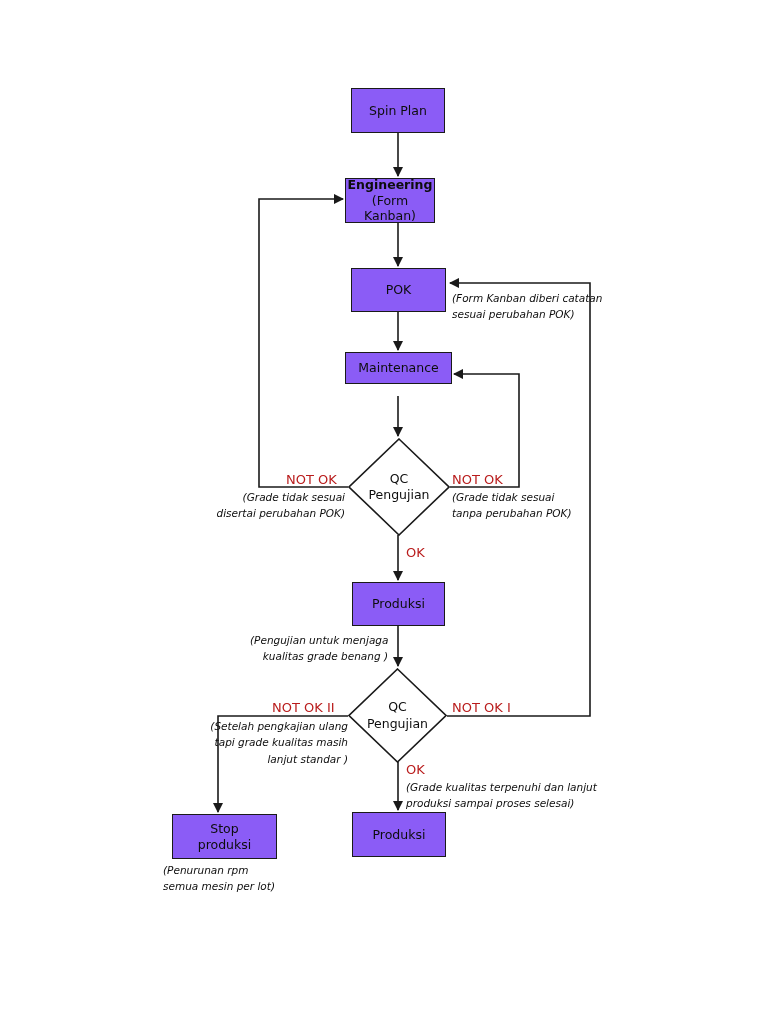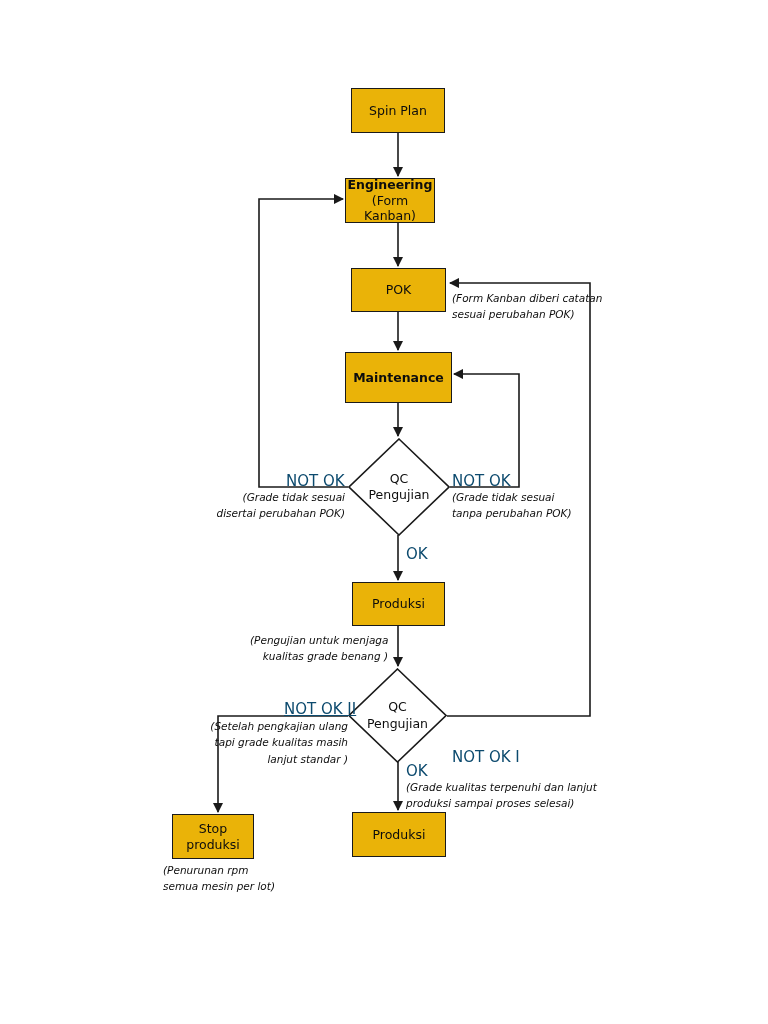--- a/index.html
+++ b/index.html
@@ -24,21 +24,21 @@
     left: 0;
     top: 0;
     width: 768px;
     height: 1024px;
     pointer-events: none;
   }
   .node {
     position: absolute;
     box-sizing: border-box;
     border: 1.4px solid #1a1a1a;
-    background: #eab308;
+    background: #8b5cf6;
     display: flex;
     flex-direction: column;
     align-items: center;
     justify-content: center;
     text-align: center;
     line-height: 1.25;
     font-size: 12.5px;
     color: #0d0d0d;
     z-index: 3;
   }
@@ -62,22 +62,22 @@
     justify-content: center;
     text-align: center;
     font-size: 12.5px;
     line-height: 1.3;
     color: #0d0d0d;
     z-index: 4;
   }
 
   .lbl {
     position: absolute;
-    font-size: 15px;
-    color: #0c4a6e;
+    font-size: 13px;
+    color: #b91c1c;
     white-space: nowrap;
     z-index: 5;
   }
   .note {
     position: absolute;
     font-size: 10.5px;
     line-height: 1.55;
     color: #0d0d0d;
     white-space: nowrap;
     z-index: 5;
@@ -128,21 +128,21 @@
 
   <div class="node bold-first" style="left:345px; top:178px; width:90px; height:45px;">
     <span class="l1">Engineering</span>
     <span class="l2">(Form Kanban)</span>
   </div>
 
   <div class="node" style="left:351px; top:268px; width:95px; height:44px;">
     <span class="l1">POK</span>
   </div>
 
-  <div class="node" style="left:345px; top:352px; width:107px; height:51px;font-weight:bold;">
+  <div class="node" style="left:345px; top:352px; width:107px; height:32px;">
     <span class="l1">Maintenance</span>
   </div>
 
   <div class="diamond-wrap" style="left:348px; top:438px; width:102px; height:98px;">
     <svg width="102" height="98" viewBox="0 0 102 98" xmlns="http://www.w3.org/2000/svg">
       <polygon points="51,1 101,49 51,97 1,49" fill="#ffffff" stroke="#1a1a1a" stroke-width="1.6"></polygon>
     </svg>
     <div class="diamond-label">
       <span>QC</span>
       <span>Pengujian</span>
@@ -156,38 +156,38 @@
   <div class="diamond-wrap" style="left:348px; top:668px; width:99px; height:95px;">
     <svg width="99" height="95" viewBox="0 0 99 95" xmlns="http://www.w3.org/2000/svg">
       <polygon points="49.5,1 98,47.5 49.5,94 1,47.5" fill="#ffffff" stroke="#1a1a1a" stroke-width="1.6"></polygon>
     </svg>
     <div class="diamond-label">
       <span>QC</span>
       <span>Pengujian</span>
     </div>
   </div>
 
-  <div class="node" style="left:172px; top:814px; width:82px; height:45px;text-align:center;">
+  <div class="node" style="left:172px; top:814px; width:105px; height:45px;text-align:center;">
     <span class="l1">Stop</span>
     <span class="l2">produksi</span>
   </div>
 
   <div class="node" style="left:352px; top:812px; width:94px; height:45px;">
     <span class="l1">Produksi</span>
   </div>
 
   <div class="lbl" style="left:286px; top:472px;">NOT OK</div>
 
   <div class="lbl" style="left:452px; top:472px;">NOT OK</div>
 
   <div class="lbl" style="left:406px; top:545px;">OK</div>
 
-  <div class="lbl" style="left:284px; top:700px;text-decoration:underline;">NOT OK II</div>
-
-  <div class="lbl" style="left:452px; top:700px;margin-top:48px;">NOT OK I</div>
+  <div class="lbl" style="left:272px; top:700px;">NOT OK II</div>
+
+  <div class="lbl" style="left:452px; top:700px;">NOT OK I</div>
 
   <div class="lbl" style="left:406px; top:762px;">OK</div>
 
   <div class="note" style="left:452px; top:290px;">
     <div>(Form Kanban diberi catatan</div>
     <div>sesuai perubahan POK)</div>
   </div>
 
   <div class="note right-align" style="left:210px; top:489px; width:135px;">
     <div>(Grade tidak sesuai</div>

